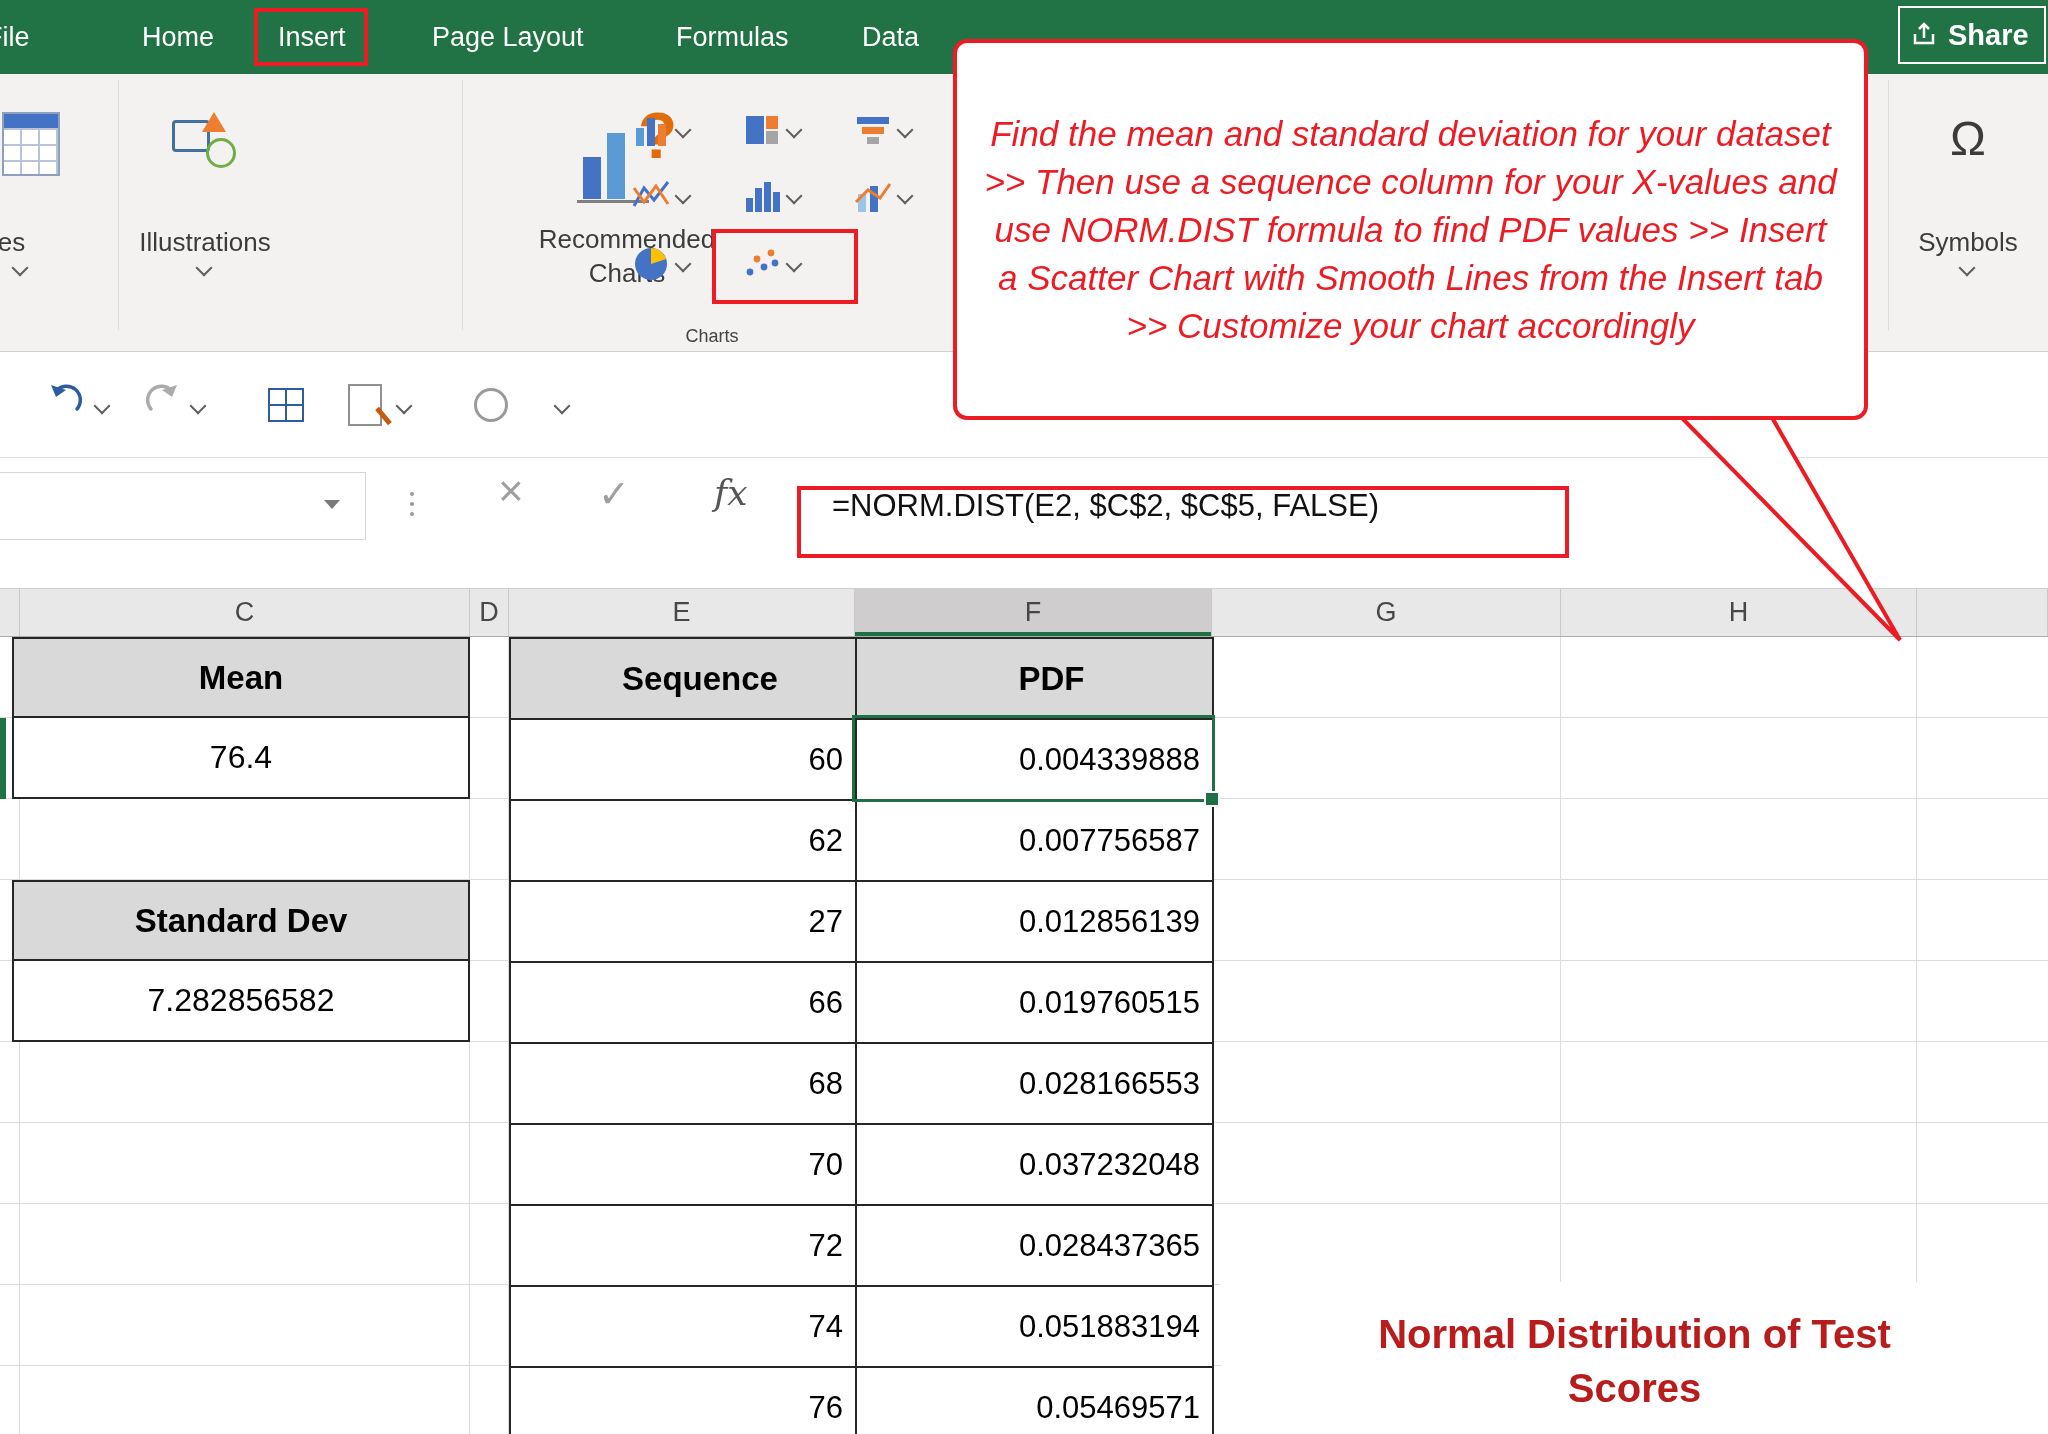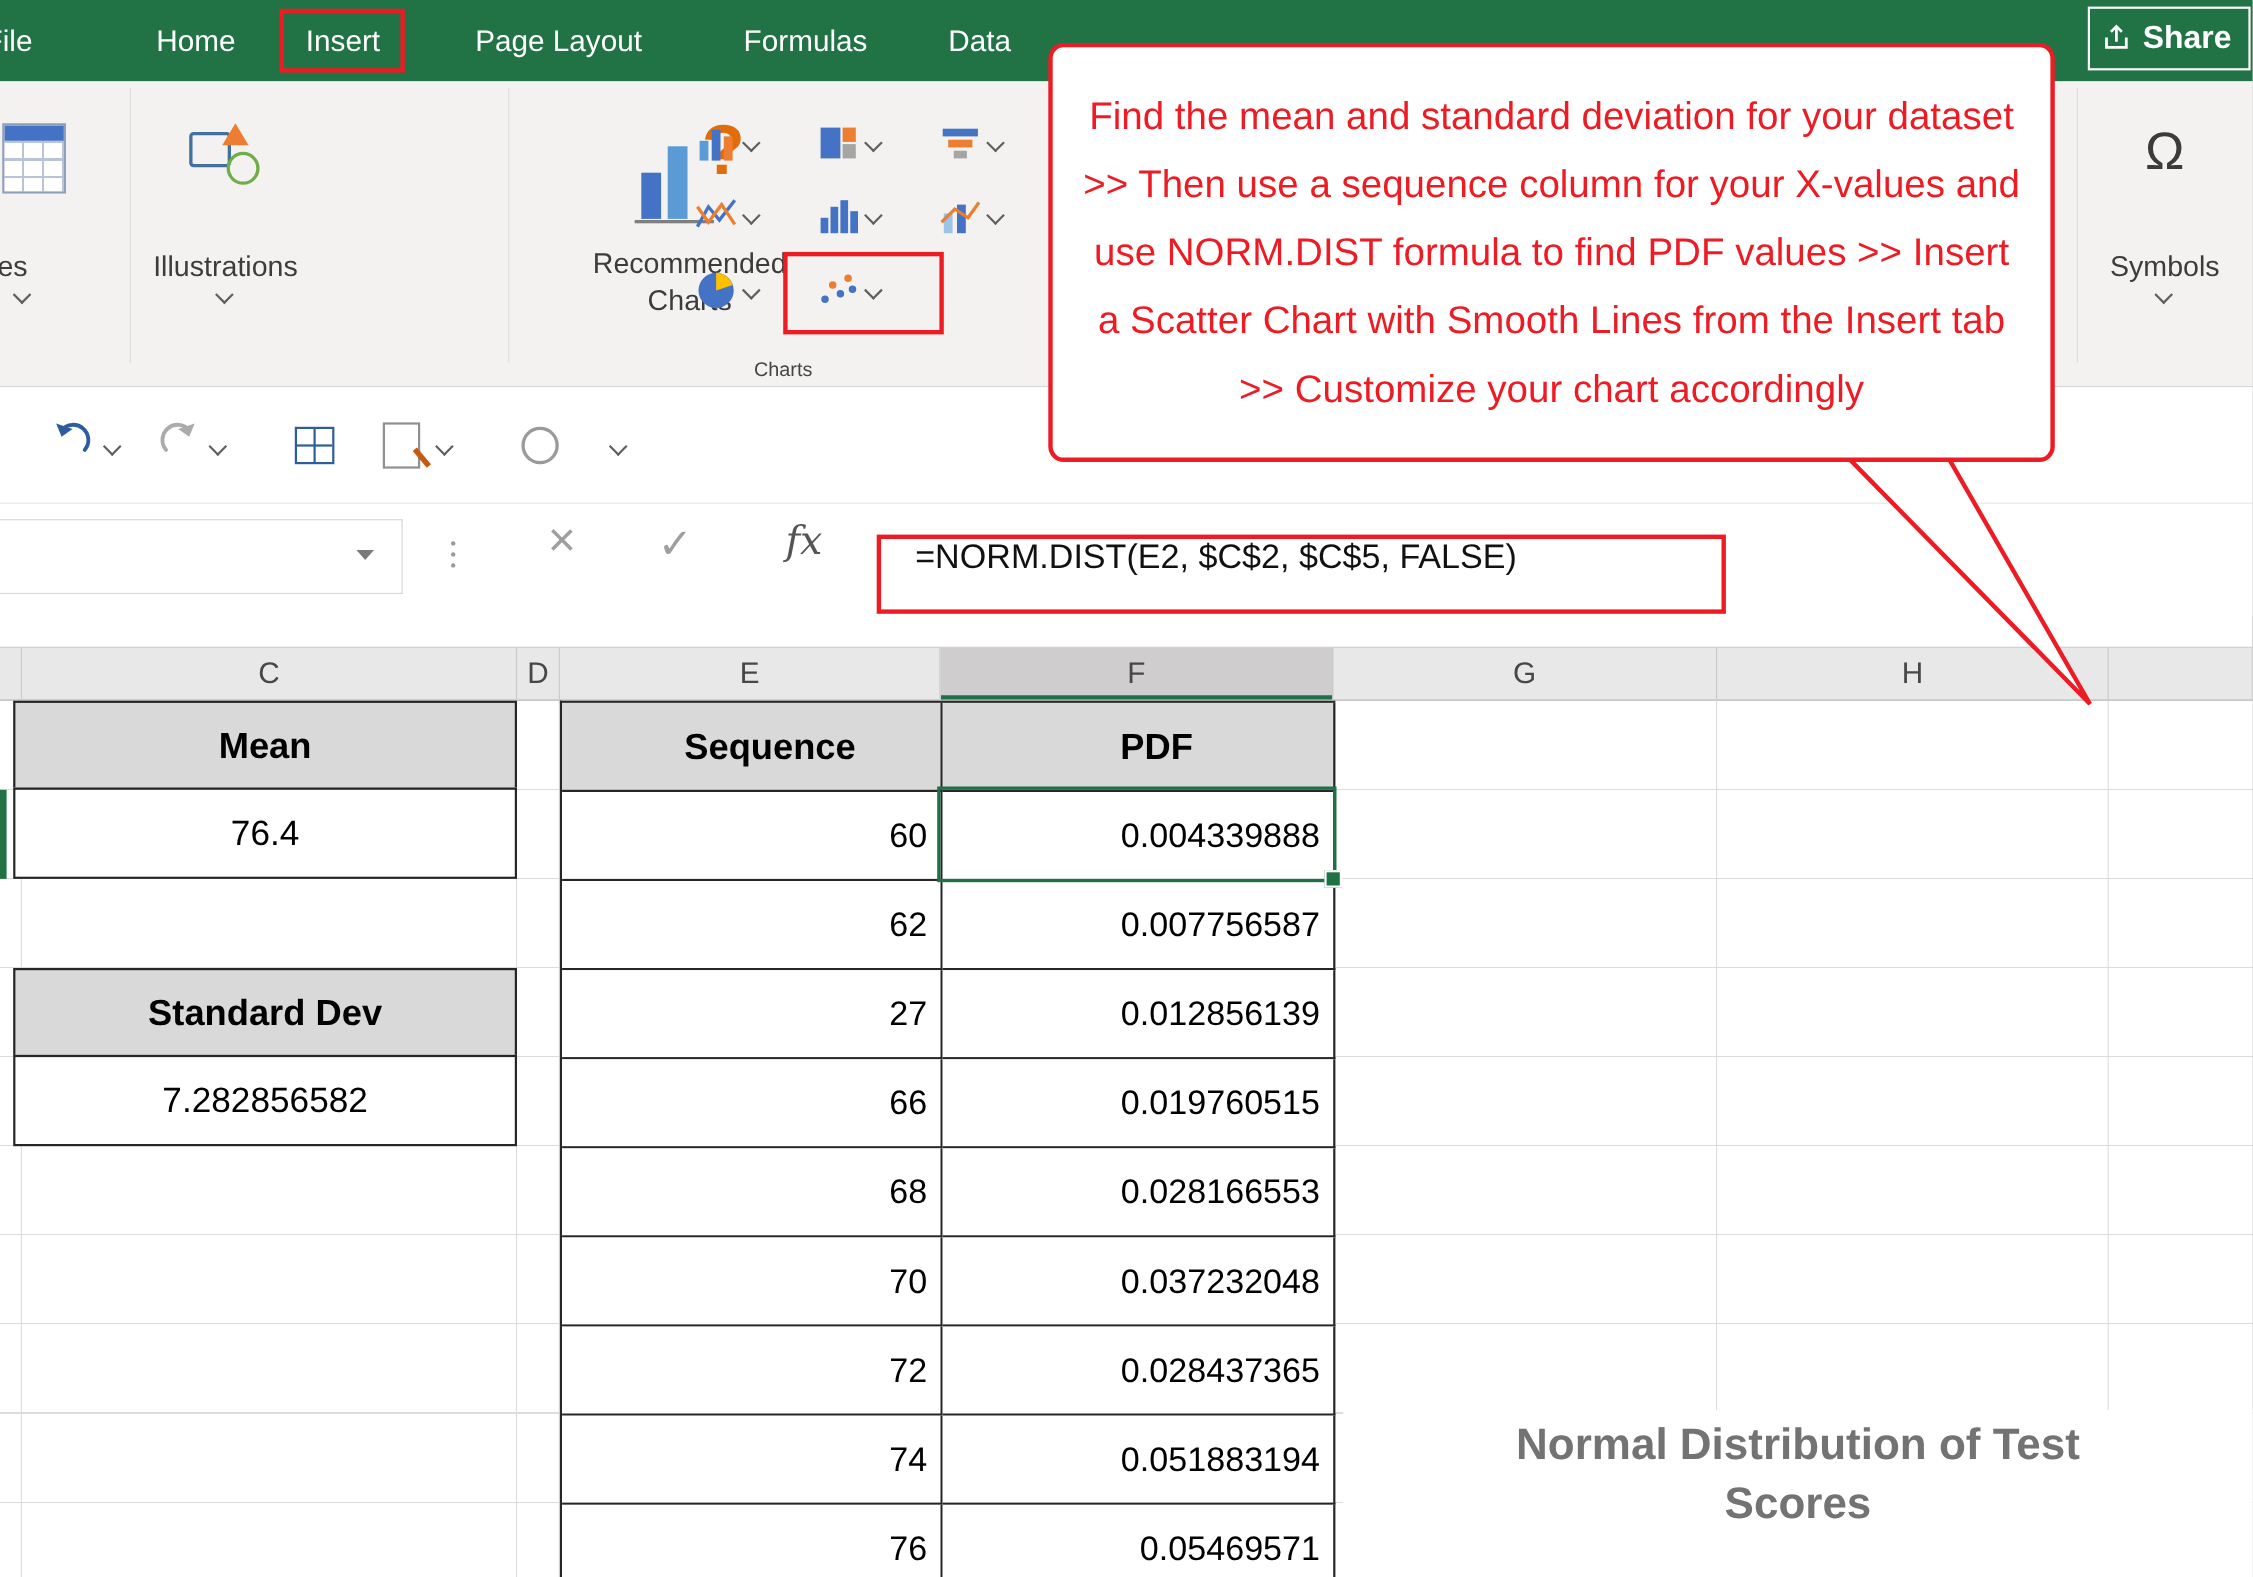--- a/index.html
+++ b/index.html
@@ -97,30 +97,30 @@
   .efcell.hdr{justify-content:center;background:#d9d9d9;font-weight:700;font-size:33px;padding-left:34px;}
   .efcell.num{justify-content:flex-end;padding-right:12px;}
 
   .active-cell{position:absolute;left:852px;top:78px;width:363px;height:87px;border:3px solid #1e7145;
                box-sizing:border-box;z-index:6;}
   .active-cell::after{content:"";position:absolute;right:-8px;bottom:-8px;width:12px;height:12px;
                background:#1e7145;border:2px solid #fff;}
 
   
   .chart{position:absolute;left:1221px;top:645px;width:827px;height:789px;background:#fff;z-index:5;}
-  .chart-title{position:absolute;top:4px;left:50%;transform:translateX(-50%);width:640px;text-align:center;
-               font-size:40px;font-weight:700;color:#737373;line-height:54px;}
+  .chart-title{position:absolute;top:25px;left:50%;transform:translateX(-50%);width:640px;text-align:center;
+               font-size:40px;font-weight:700;color:#b91c1c;line-height:54px;}
   .plotsvg{position:absolute;left:0;top:0;}
 
   
   .overlay-svg{position:absolute;left:0;top:0;width:2048px;height:1434px;pointer-events:none;z-index:55;}
   .callout{position:absolute;left:953px;top:39px;width:915px;height:381px;background:#fff;
            border:4px solid #ed1c24;border-radius:14px;z-index:60;box-sizing:border-box;
            display:flex;align-items:center;justify-content:center;padding:8px 26px;}
-  .callout-text{font-size:35px;line-height:62px;color:#ed1c24;text-align:center;}
+  .callout-text{font-size:35px;line-height:48px;color:#ed1c24;text-align:center;font-style:italic;}
   .rbox{position:absolute;border:4px solid #ed1c24;z-index:70;box-sizing:border-box;}
   #box-insert{left:254px;top:8px;width:114px;height:58px;}
   #box-scatter{left:712px;top:229px;width:146px;height:75px;}
   #box-formula{left:797px;top:486px;width:772px;height:72px;}
 </style>
 </head>
 <body>
 
 <div id="app">
 

